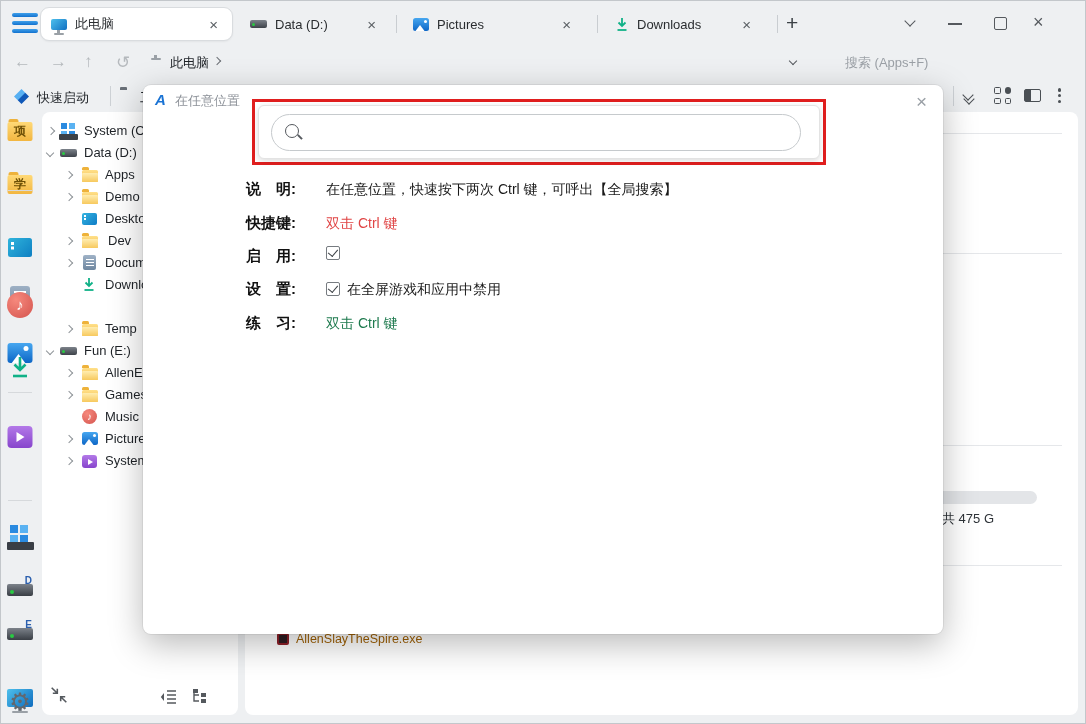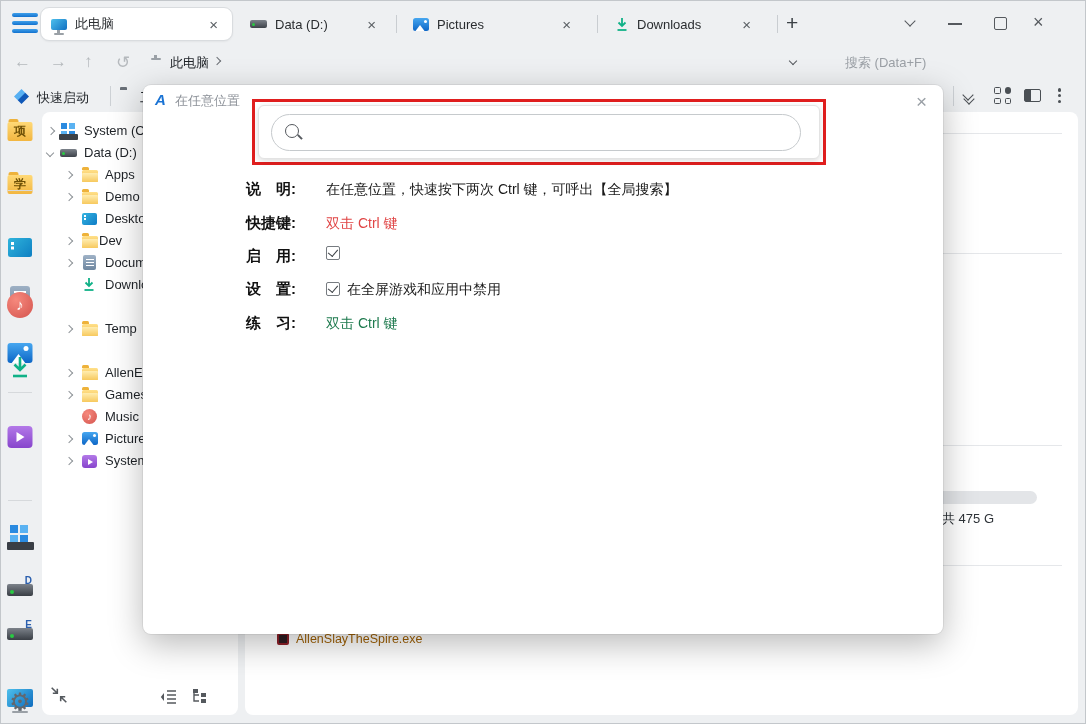--- a/index.html
+++ b/index.html
@@ -191,21 +191,21 @@
 
   
   <span class="navglyph" style="left:14px;">←</span>
   <span class="navglyph" style="left:50px;">→</span>
   <span class="navglyph" style="left:84px;">↑</span>
   <span class="navglyph" style="left:116px;">↺</span>
   <span class="smon abs" style="left:148px;top:55px;"></span>
   <span class="abs" style="left:170px;top:54px;color:#1f2328;">此电脑</span>
   <span class="chev right sm abs" style="left:214px;top:58px;color:#6a6f74;"></span>
   <span class="chev sm abs" style="left:790px;top:58px;color:#55595e;"></span>
-  <span class="abs" style="left:845px;top:54px;color:#9ba0a6;">搜索 (Data+F)</span>
+  <span class="abs" style="left:845px;top:54px;color:#9ba0a6;">搜索 (Apps+F)</span>
 
   
   <span class="qlicon" style="left:14px;top:89px;"></span>
   <span class="abs" style="left:37px;top:89px;color:#1f2328;">快速启动</span>
   <div class="toolsep" style="left:110px;top:86px;"></div>
   <span class="tfolder abs" style="left:120px;top:90px;"></span>
   <span class="abs" style="left:140px;top:89px;color:#1f2328;">工</span>
 
   <div class="toolsep" style="left:953px;top:86px;"></div>
   <span class="abs" style="left:964px;top:87px;color:#4a4f54;">
@@ -274,39 +274,44 @@
       <span class="tic ifolder" style="left:40px;"></span>
       <span class="tlb" style="left:63px;">Apps</span>
       </div>
     <div class="trow" style="top:96px;">
       <span class="tic idesk" style="left:40px;"></span>
       <span class="tlb" style="left:63px;">Desktop</span>
       </div>
     <div class="trow" style="top:118px;">
       <span class="exp chev right sm" style="left:24px;"></span>
       <span class="tic ifolder" style="left:40px;"></span>
-      <span class="tlb" style="left:57px;">Dev</span>
+      <span class="tlb" style="left:66px;">Dev</span>
       </div>
     <div class="trow" style="top:140px;">
       <span class="exp chev right sm" style="left:24px;"></span>
       <span class="tic idoc" style="left:41px;top:3px;"></span>
       <span class="tlb" style="left:63px;">Documents</span>
       </div>
     <div class="trow" style="top:162px;">
       <span class="tic" style="left:40px;top:3px;">
         <svg width="14" height="15" viewBox="0 0 14 15">
             <path d="M7 1v7.5M3.5 5.5 7 9l3.5-3.5" stroke="#10b187" stroke-width="1.8" fill="none"></path>
             <path d="M2.5 13h9" stroke="#10b187" stroke-width="1.8"></path>
           </svg></span>
       <span class="tlb" style="left:63px;">Downloads</span>
       </div>
     <div class="trow" style="top:206px;">
       <span class="exp chev right sm" style="left:24px;"></span>
       <span class="tic ifolder" style="left:40px;"></span>
       <span class="tlb" style="left:63px;">Temp</span>
+      </div>
+    <div class="trow" style="top:228px;">
+      <span class="exp chev sm" style="left:5px;"></span>
+      <span class="tic idrive" style="left:18px;top:7px;"></span>
+      <span class="tlb" style="left:42px;">Fun (E:)</span>
       </div>
     <div class="trow" style="top:250px;">
       <span class="exp chev right sm" style="left:24px;"></span>
       <span class="tic ifolder" style="left:40px;"></span>
       <span class="tlb" style="left:63px;">AllenEx</span>
       </div>
     <div class="trow" style="top:272px;">
       <span class="exp chev right sm" style="left:24px;"></span>
       <span class="tic ifolder" style="left:40px;"></span>
       <span class="tlb" style="left:63px;">Games</span>

